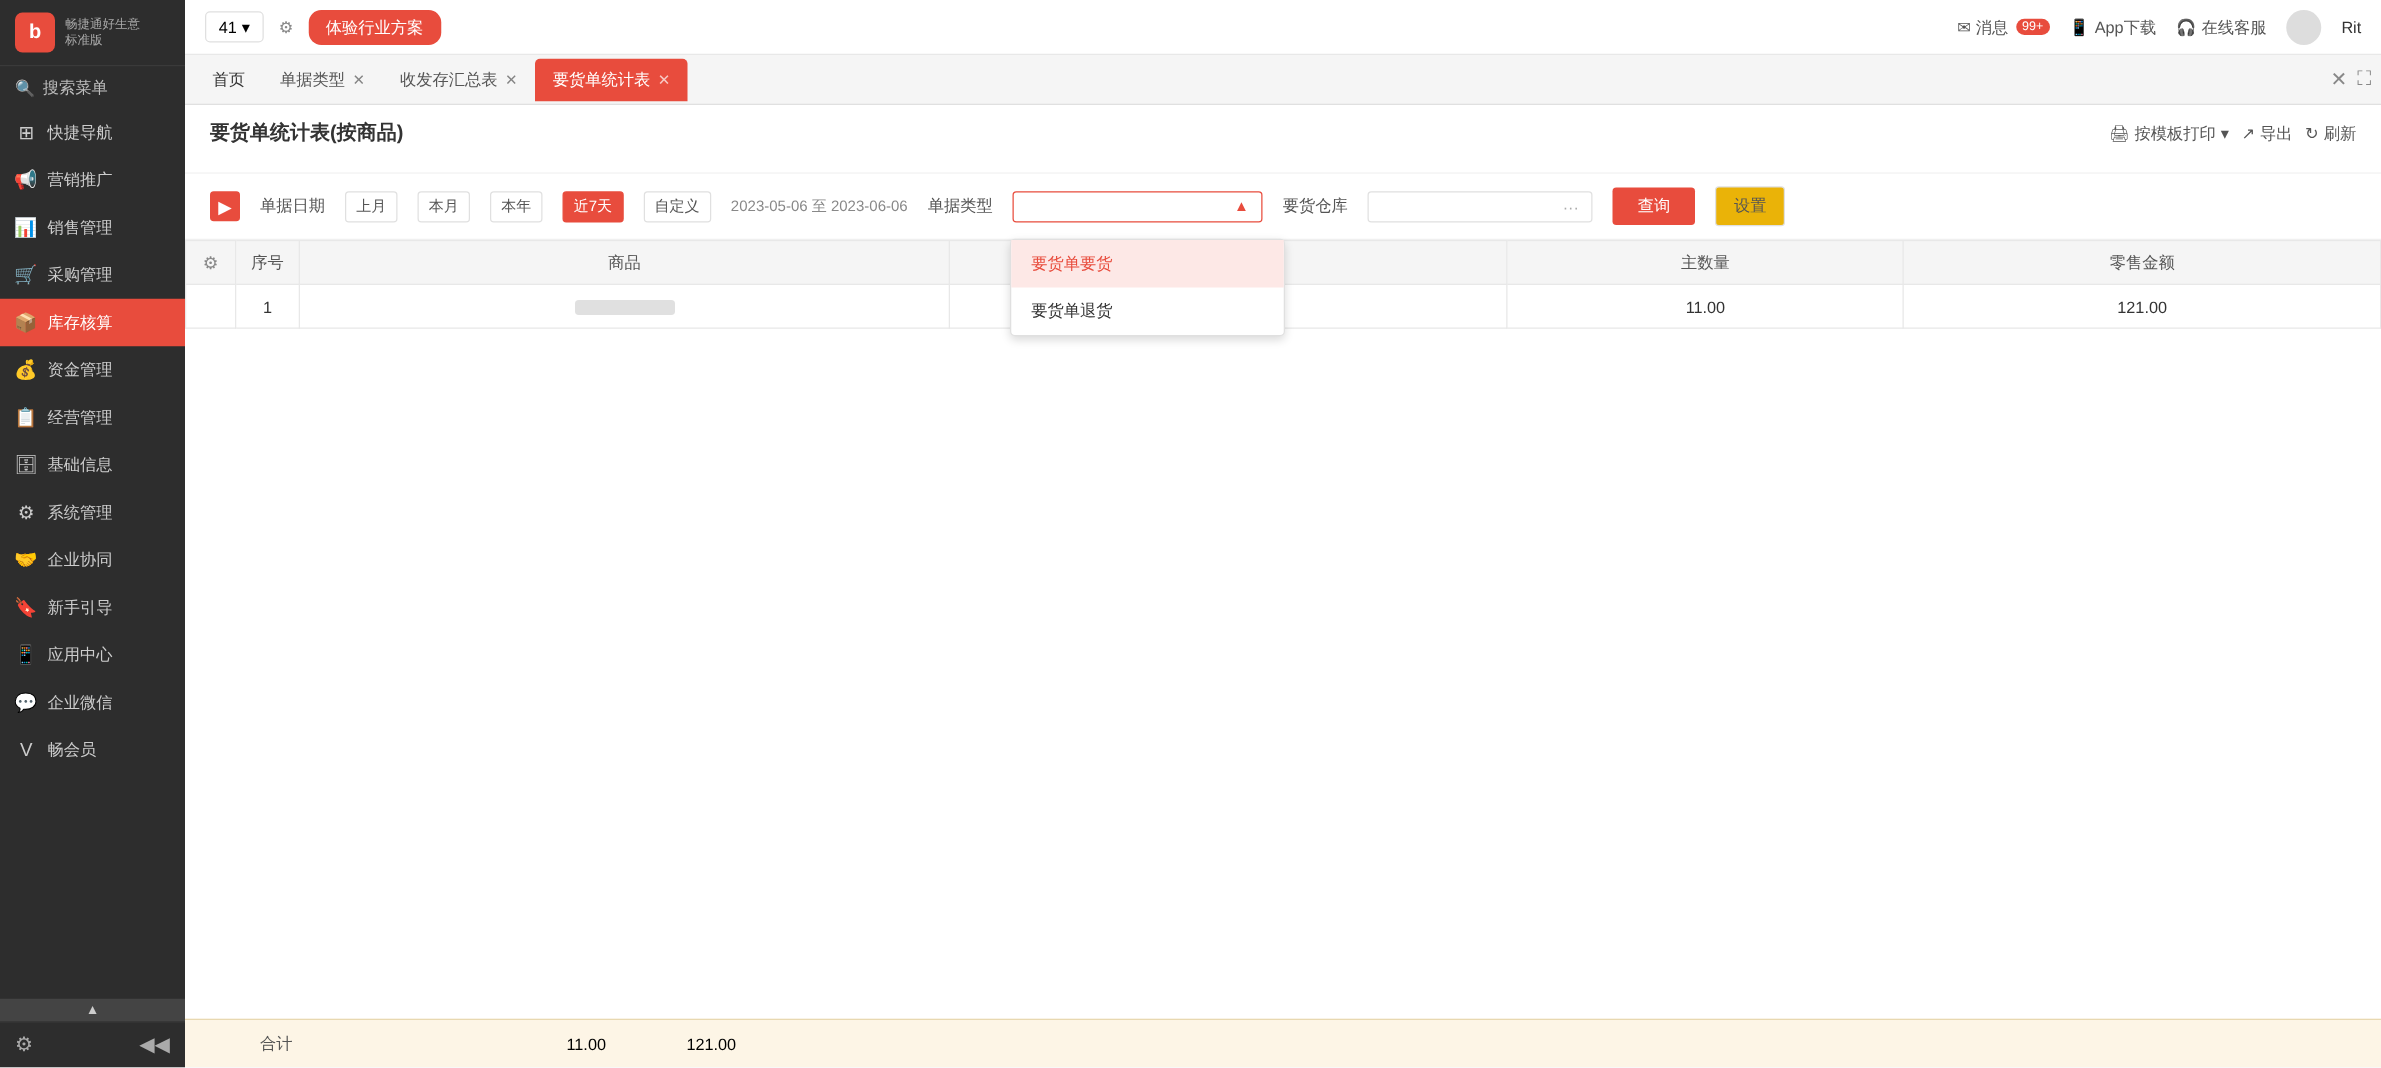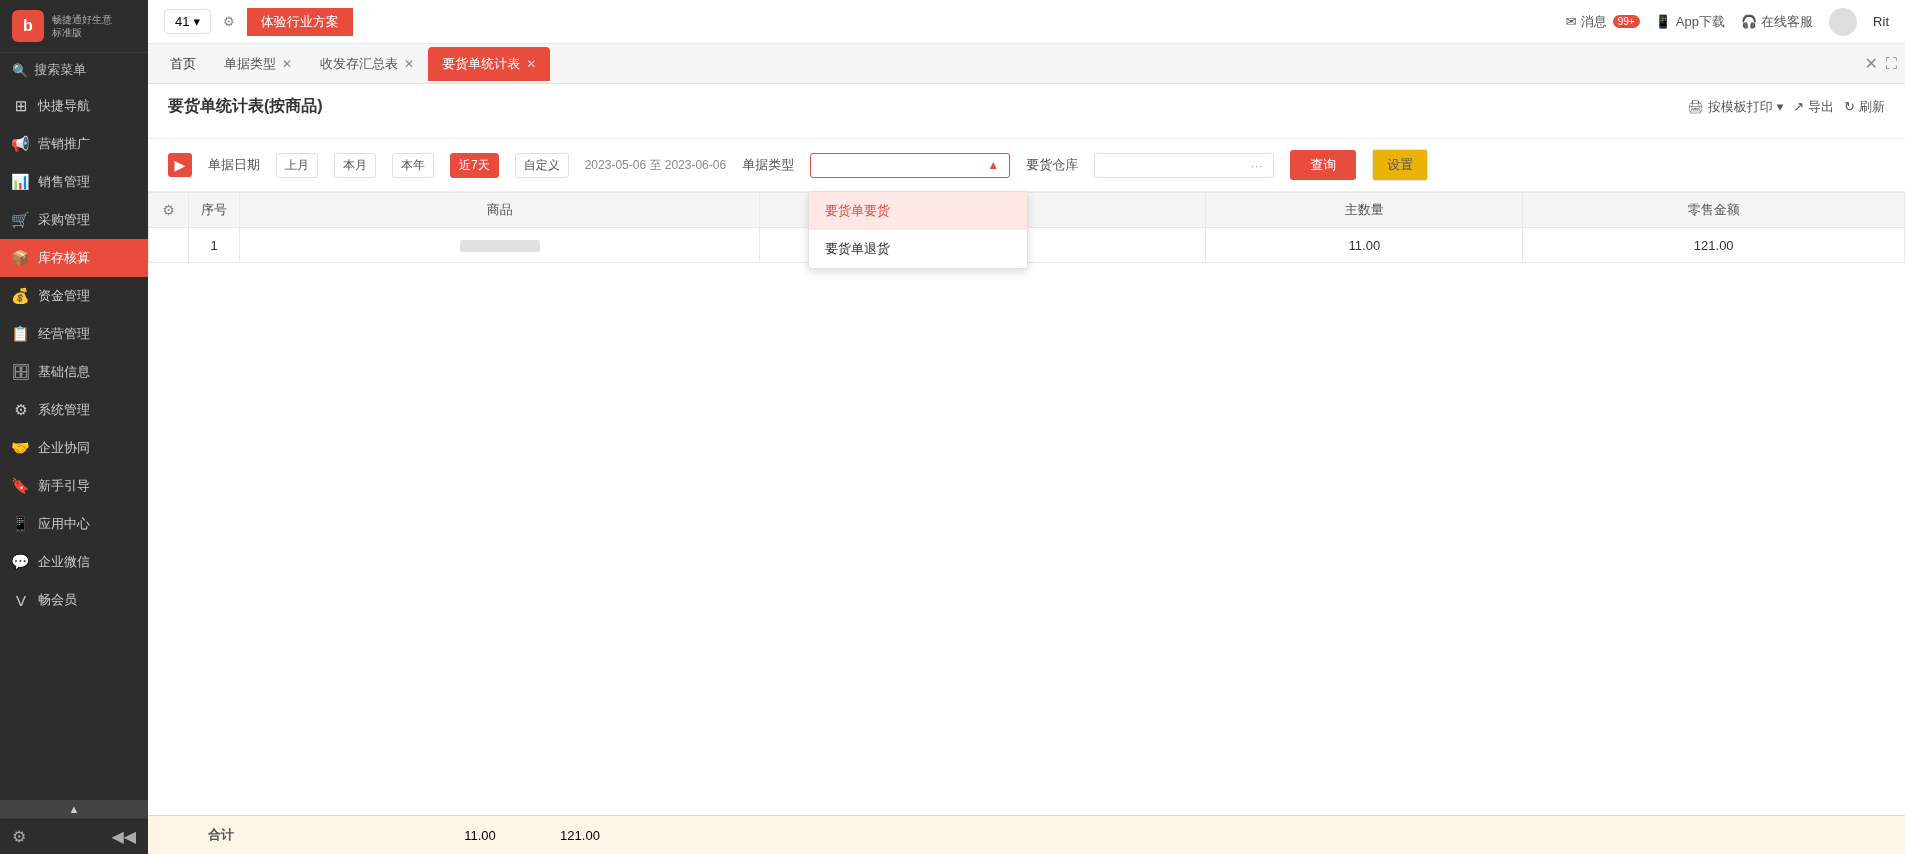--- a/index.html
+++ b/index.html
@@ -99,21 +99,21 @@
       border: 1px solid #e0e0e0;
       border-radius: 4px;
       padding: 4px 10px;
       cursor: pointer;
       font-size: 13px;
     }
     .top-btn-trial {
       background: #e84c3d;
       color: #fff;
       border: none;
-      border-radius: 0;
+      border-radius: 10px;
       padding: 5px 14px;
       cursor: pointer;
       font-size: 13px;
     }
     .top-header-right { display: flex; align-items: center; gap: 16px; color: #555; font-size: 13px; }
     .top-header-item { display: flex; align-items: center; gap: 4px; cursor: pointer; }
     .badge {
       background: #e84c3d;
       color: #fff;
       border-radius: 10px;
@@ -309,21 +309,21 @@
 
     
     .table-footer {
       background: #fdf5e6;
       border-top: 1px solid #e8d8b0;
       display: flex;
       align-items: center;
       padding: 10px 20px;
       flex-shrink: 0;
     }
-    .footer-label { color: #555; margin-right: 36px; padding-left: 40px; font-weight: bold; }
+    .footer-label { color: #555; margin-right: 25px; padding-left: 40px; }
     .footer-col { min-width: 100px; text-align: center; }
 
     
     .gear-icon { cursor: pointer; color: #888; font-size: 14px; }
   </style>
 </head>
 <body>
 
 <div class="sidebar">
   <div class="sidebar-logo">

